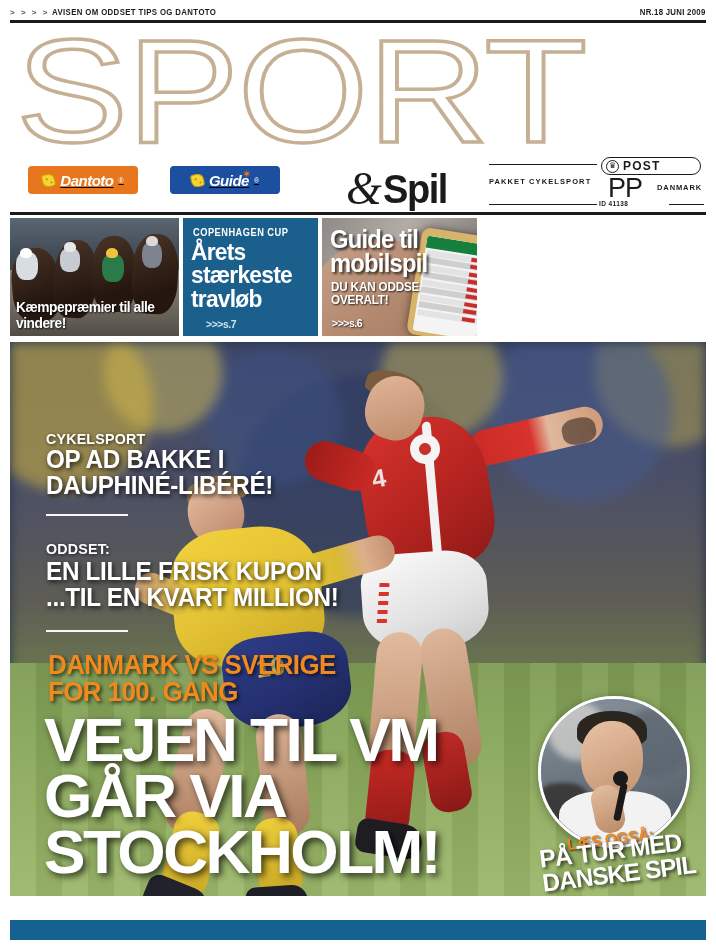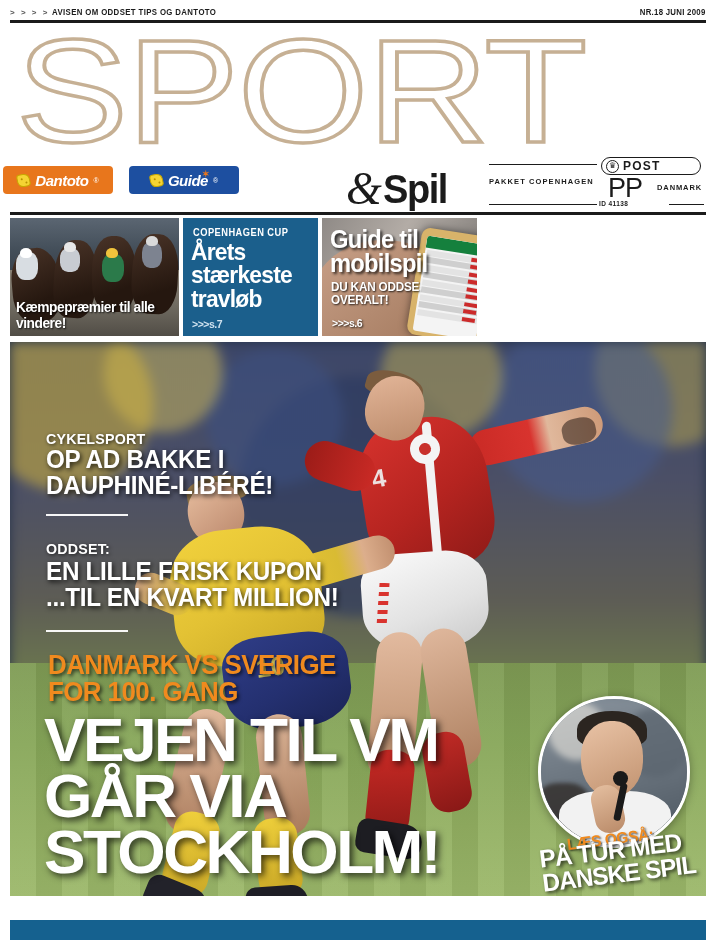--- a/index.html
+++ b/index.html
@@ -50,21 +50,21 @@
     font-family:"Liberation Serif", serif;
     font-size:46px; line-height:0.8; color:#1b1b1b; font-style:italic;
   }
   .spil {
     font-size:40px; font-weight:700; color:#1b1b1b;
     letter-spacing:-1.5px; line-height:0.95;
     transform:scaleX(0.95); transform-origin:left bottom;
   }
 
   
-  .logos { position:absolute; left:3px; top:166px; display:flex; gap:16px; }
+  .logos { position:absolute; left:28px; top:166px; display:flex; gap:32px;text-decoration:underline; }
   .logo-chip {
     width:110px; height:28px; border-radius:4px;
     display:flex; align-items:center; justify-content:center; gap:5px;
     position:relative;
   }
   .logo-dantoto { background:#e8761c; }
   .logo-tips { background:#0e9f62; }
   .logo-oddset { background:#1d4fa0; }
   .lemon {
     width:13px; height:13px; border-radius:3px 6px 3px 6px;
@@ -170,21 +170,21 @@
 
   .t3-kicker {
     position:absolute; left:10px; top:9px; color:#fff; font-size:10px;
     font-weight:700; letter-spacing:0.5px; transform:scaleX(0.93); transform-origin:left center;
   }
   .t3-head {
     position:absolute; left:8px; top:22px; color:#fff; font-weight:700;
     font-size:24px; line-height:0.97; letter-spacing:-0.8px;
     transform:scaleX(0.95); transform-origin:left top;
   }
-  .t3-page { position:absolute; left:9px; bottom:6px; color:#cfe2ef; font-size:10.5px; font-weight:700; letter-spacing:-0.5px;margin-top:12px; }
+  .t3-page { position:absolute; left:23px; bottom:6px; color:#cfe2ef; font-size:10.5px; font-weight:700; letter-spacing:-0.5px;margin-top:12px; }
 
   
   .mob-photo { position:absolute; inset:0; background:#9d9d9d;
     background:linear-gradient(120deg,#8f8a86 0%, #b3aca6 40%, #6e6b68 100%); }
   .mob-hand {
     position:absolute; left:-10px; bottom:-24px; width:150px; height:120px;
     border-radius:50% 55% 40% 45%;
     background:linear-gradient(140deg,#c9a189,#9d7357);
   }
   .mob-phone {
@@ -516,21 +516,21 @@
       <span class="oddset-star">✶</span>
       <span class="logo-name">Guide</span>
       <span class="logo-reg">®</span>
     </div>
   </div>
 
   <div class="postmark">
     <div class="pm-line pm-l1"></div>
     <div class="pm-line pm-l2"></div>
     <div class="pm-line pm-l3"></div>
-    <div class="pm-magasin">PAKKET COPENHAGEN</div>
+    <div class="pm-magasin">PAKKET CYKELSPORT</div>
     <div class="pm-id">ID 41138</div>
     <div class="pm-postbox">
       <span class="pm-crown">♛</span>
       <span class="pm-posttext">POST</span>
     </div>
     <div class="pm-pp">PP</div>
     <div class="pm-dk">DANMARK</div>
   </div>
 
   <div class="rule-mid"></div>

